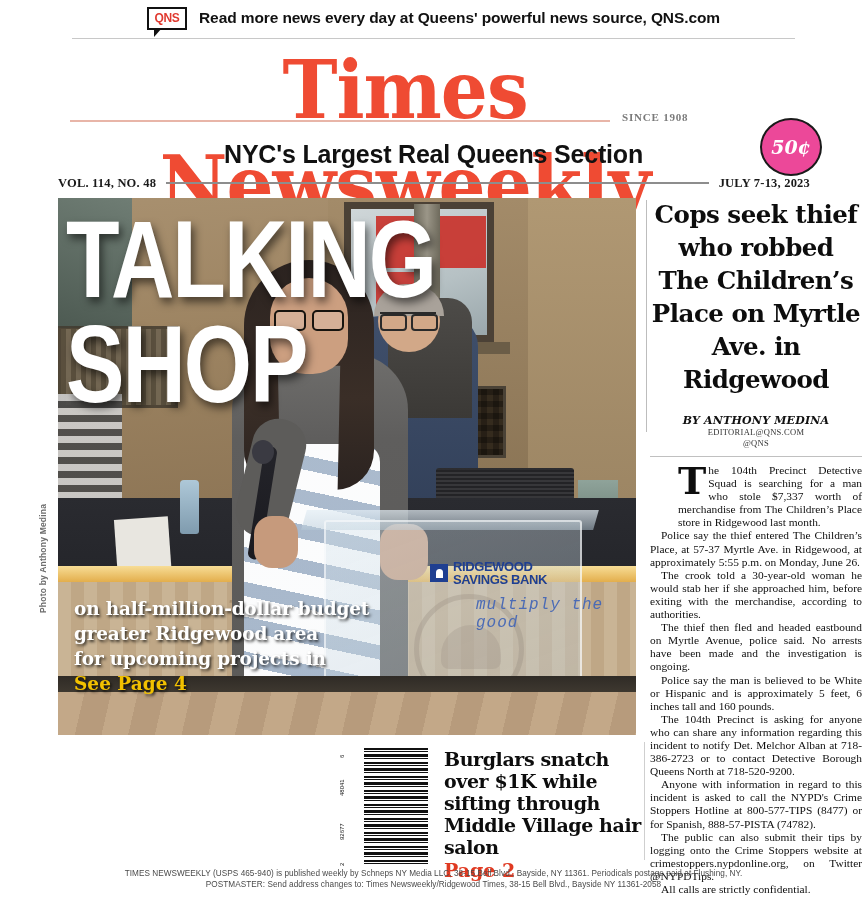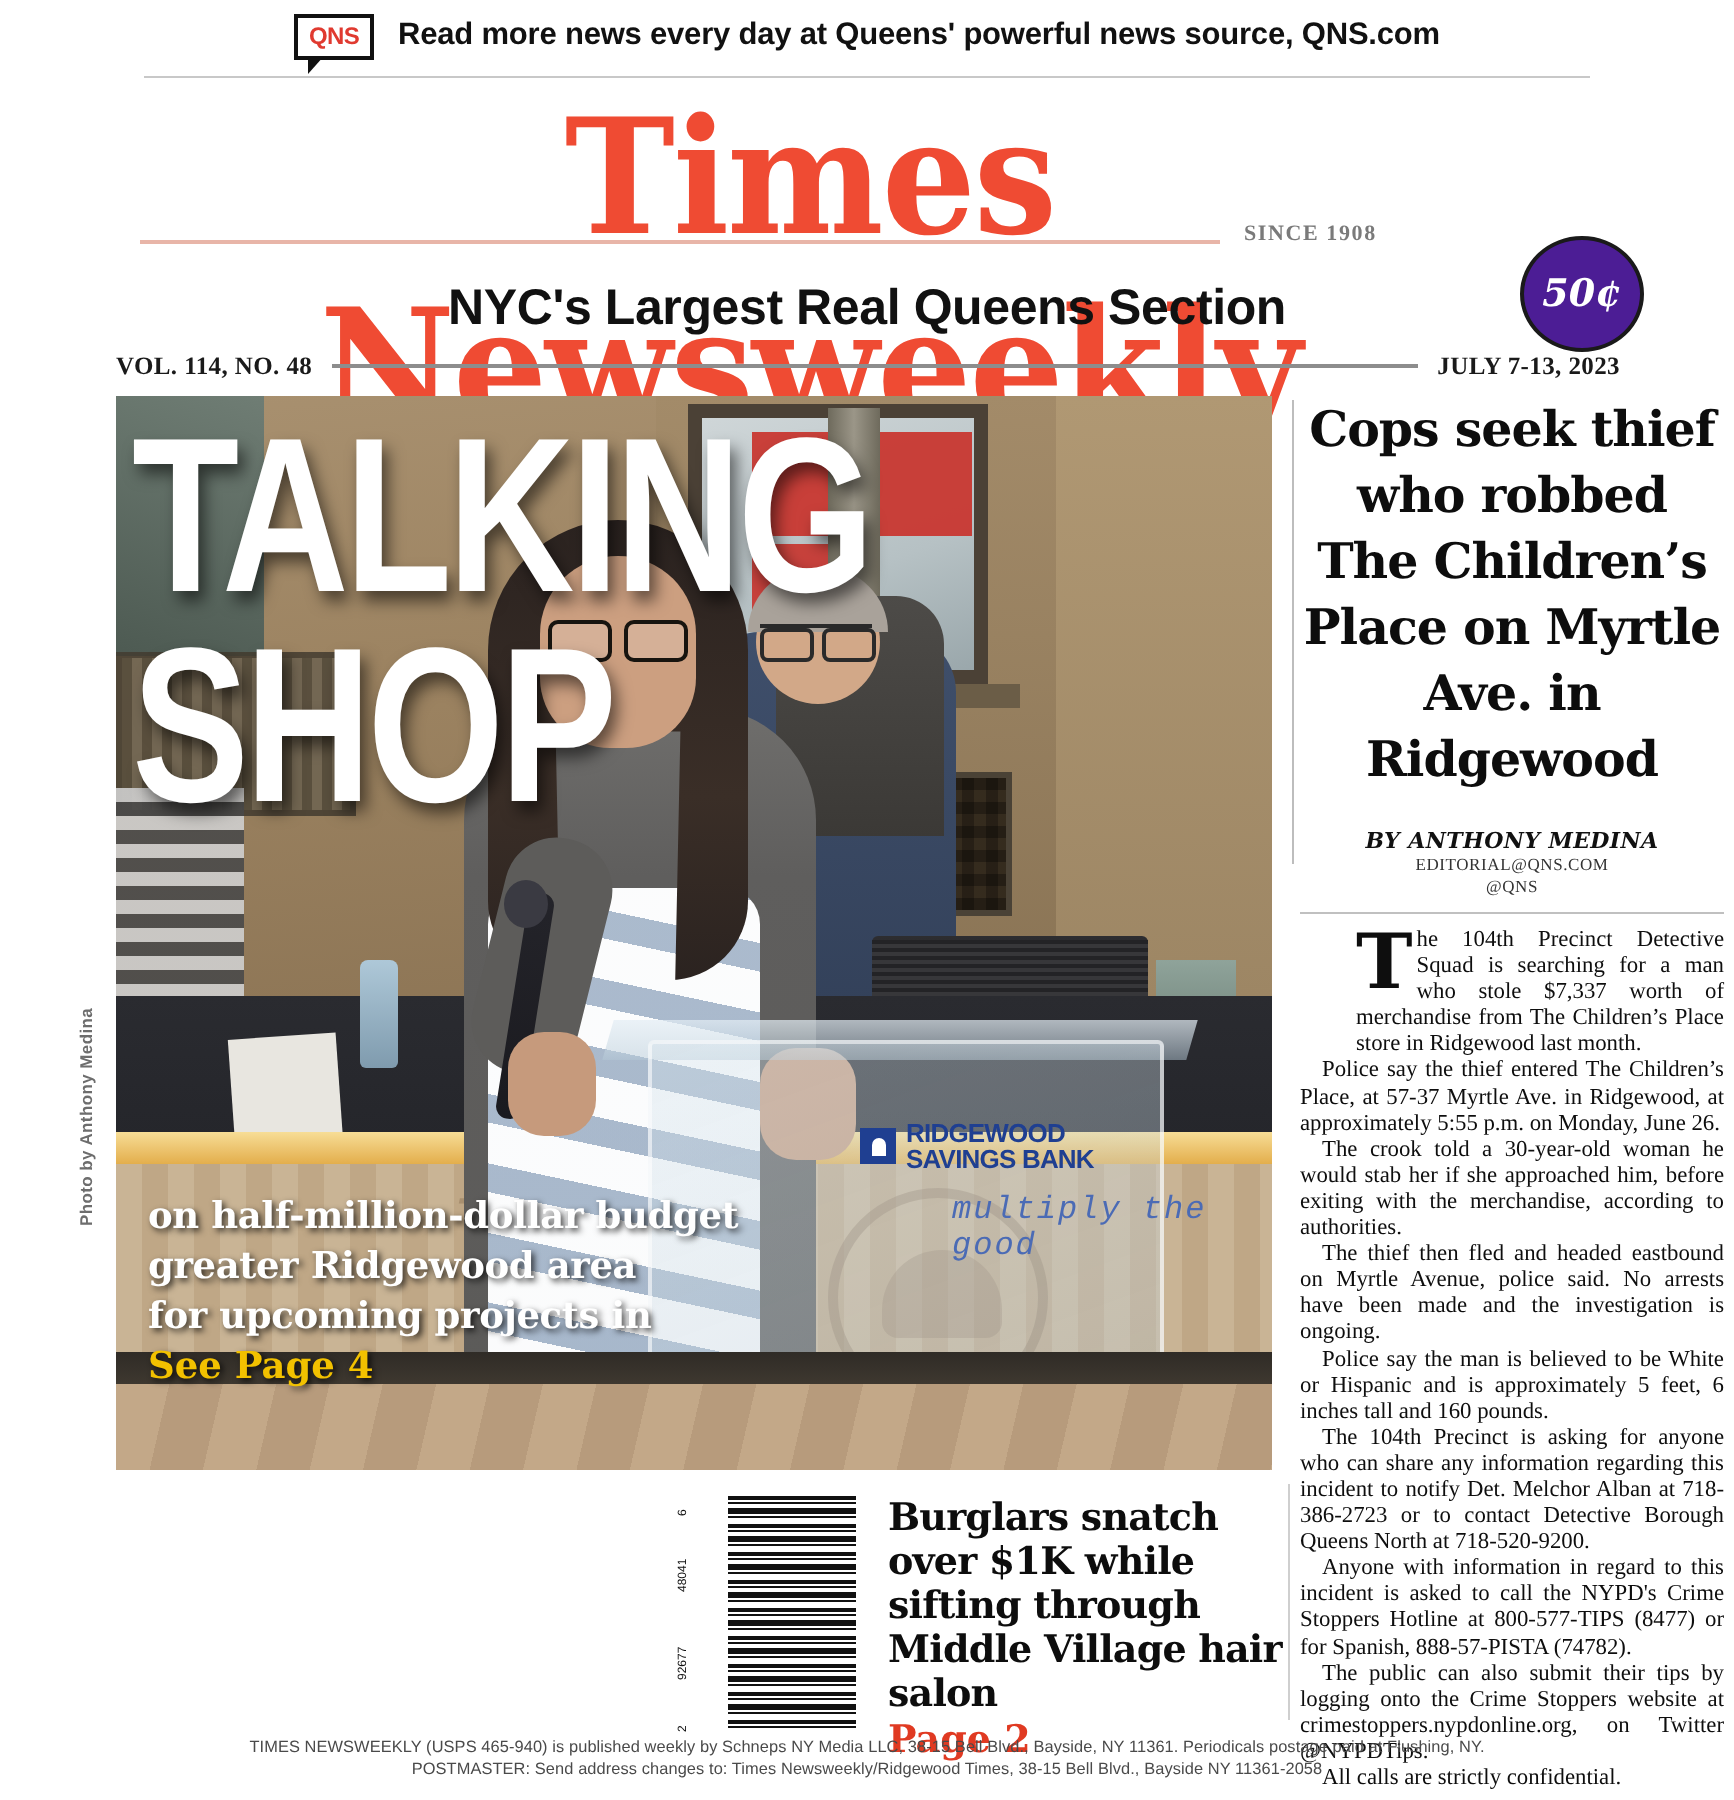--- a/index.html
+++ b/index.html
@@ -103,21 +103,21 @@
     font-size: 11px;
     font-weight: bold;
     letter-spacing: 0.8px;
     color: #7a7a7a;
   }
   .price-badge {
     position: absolute;
     left: 760px; top: 70px;
     width: 62px; height: 58px;
     border-radius: 50%;
-    background: #4c1d95;
+    background: #ec4899;
     border: 2px solid #1a1a1a;
     display: flex;
     align-items: center;
     justify-content: center;
   }
   .price-badge span {
     color: #ffffff;
     font-family: "DejaVu Serif", serif;
     font-style: italic;
     font-weight: bold;

